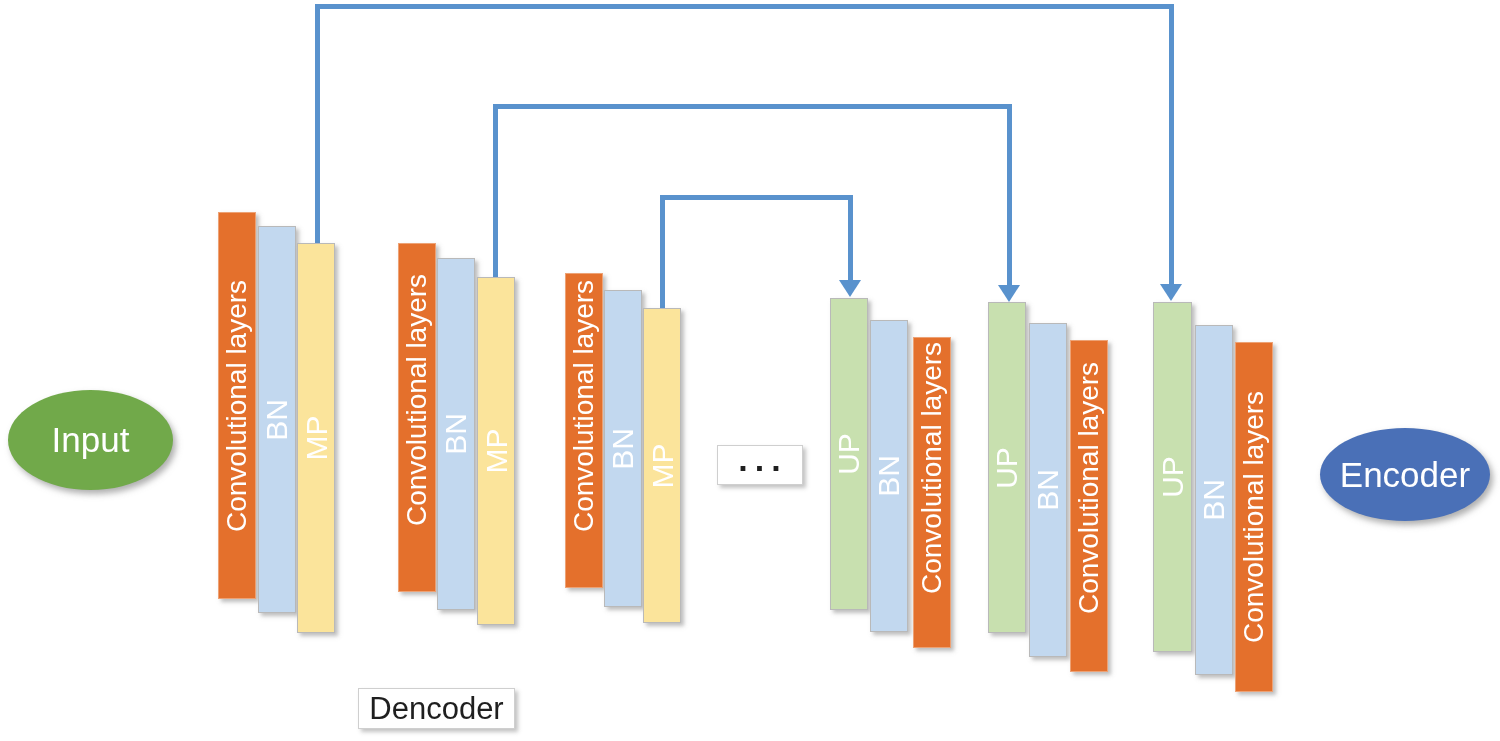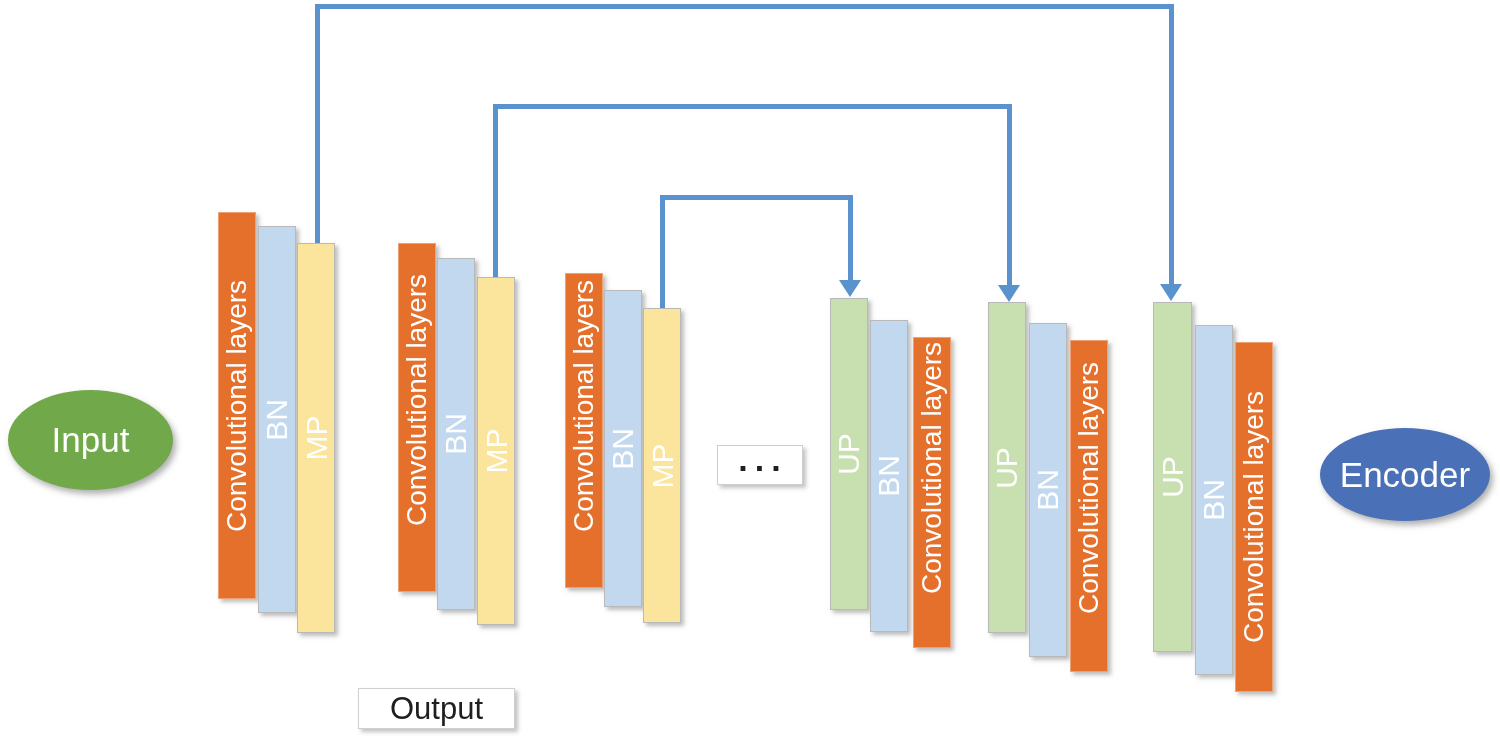--- a/index.html
+++ b/index.html
@@ -151,16 +151,16 @@
   </div>
   <div class="bar conv" style="left: 1235px; top: 342px; width: 38px; height: 350px; background: rgb(228, 112, 44);">
     <span>Convolutional layers</span>
   </div>
 
   <div class="node" style="left: 1320px; top: 428px; width: 170px; height: 93px; background: rgb(74, 112, 183);">
     <span>Encoder</span>
   </div>
 
   <div class="caption-box" style="left:358px;top:688px;width:157px;height:41px">
-    <span>Output</span>
+    <span>Dencoder</span>
   </div>
 
 </div>
 
 </body></html>

